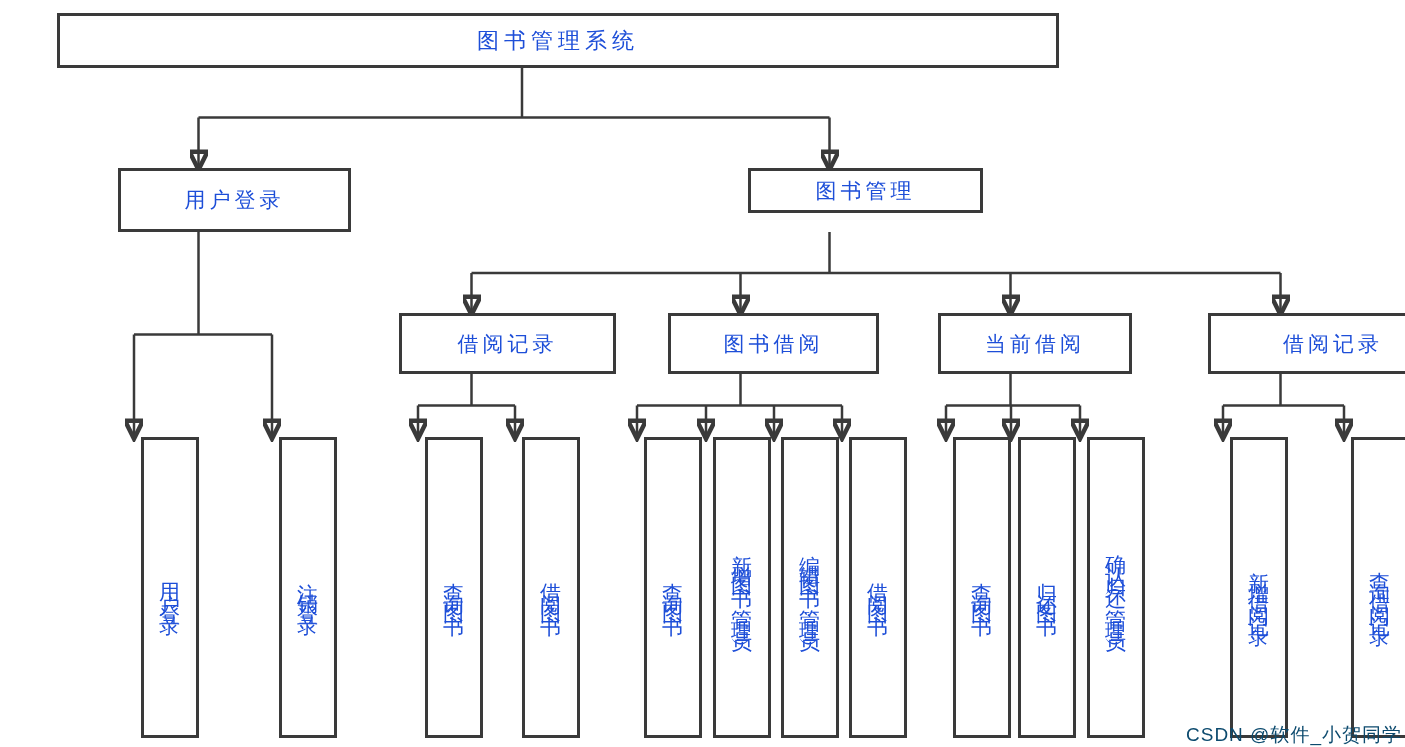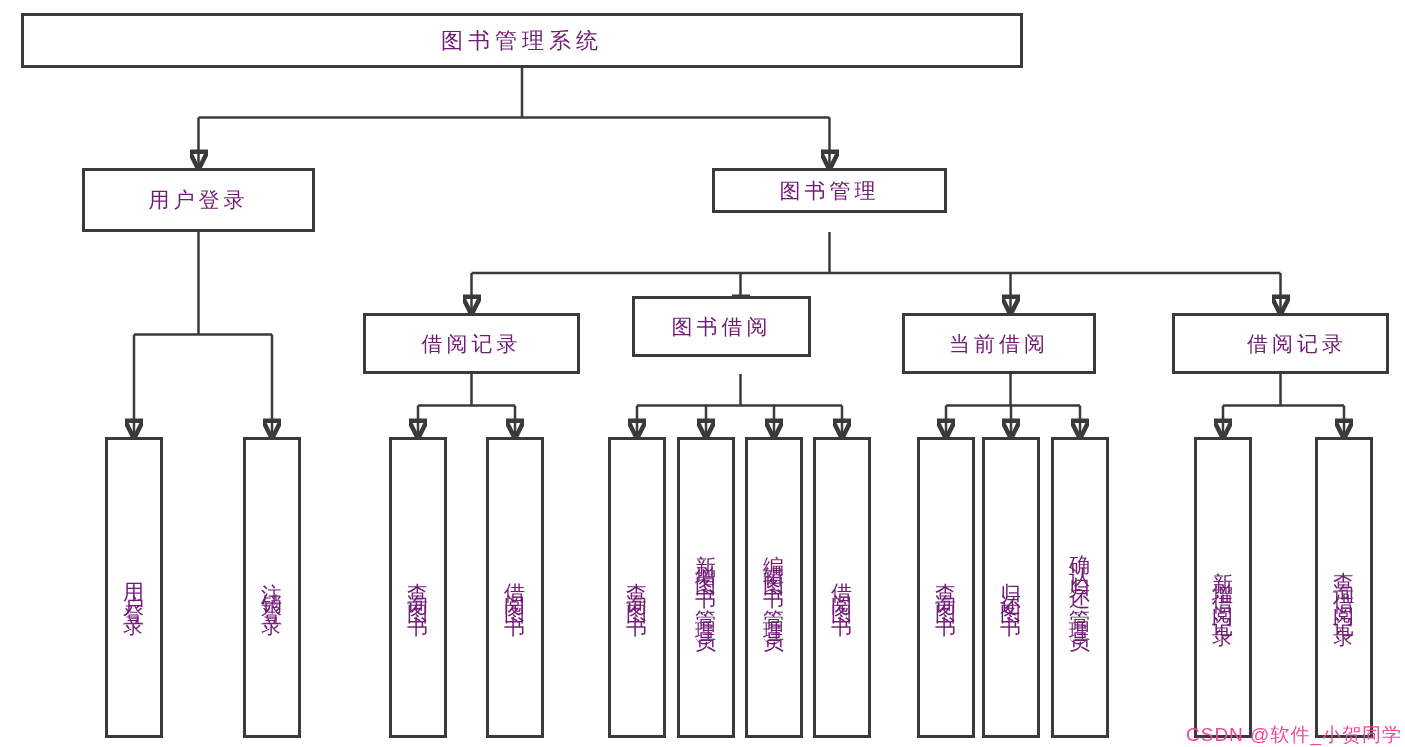--- a/index.html
+++ b/index.html
@@ -19,39 +19,40 @@
   }
   .connectors path { stroke: #3a3a3a; stroke-width: 2.5; fill: none; }
   .box {
     position: absolute;
     box-sizing: border-box;
     background: #ffffff;
     border: 3px solid #3a3a3a;
     display: flex;
     align-items: center;
     justify-content: center;
-    color: #701a75;
+    color: #1d4ed8;
     font-size: 21px;
     letter-spacing: 4px;
     white-space: nowrap;
+    margin-left: 36px;
   }
   .box.root { font-size: 22px; letter-spacing: 5px; }
   .box.leaf {
     writing-mode: vertical-rl;
     text-orientation: mixed;
     letter-spacing: 11px;
     font-size: 21px;
     line-height: 1;
   }
   .watermark {
     position: absolute;
     left: 1186px;
     top: 722px;
     font-size: 19px;
-    color: #ec4899;
+    color: #0c4a6e;
     letter-spacing: 1px;
     white-space: nowrap;
     z-index: 5;
   }
 </style>
 </head>
 <body>
 
 <div class="stage">
 
@@ -118,21 +119,21 @@
   </svg>
 
   <div class="box root" style="left:21px; top:13px; width:1002px; height:55px;">图书管理系统</div>
 
   <div class="box" style="left:82px; top:168px; width:233px; height:64px;">用户登录</div>
 
   <div class="box" style="left:712px; top:168px; width:235px; height:45px;">图书管理</div>
 
   <div class="box" style="left:363px; top:313px; width:217px; height:61px;">借阅记录</div>
 
-  <div class="box" style="left:632px; top:296px; width:179px; height:61px;">图书借阅</div>
+  <div class="box" style="left:632px; top:313px; width:211px; height:61px;">图书借阅</div>
 
   <div class="box" style="left:902px; top:313px; width:194px; height:61px;">当前借阅</div>
 
   <div class="box" style="left:1172px; top:313px; width:217px; height:61px;padding-left:33px;">借阅记录</div>
 
   <div class="box leaf" style="left:105px; top:437px; width:58px; height:301px;">用户登录</div>
 
   <div class="box leaf" style="left:243px; top:437px; width:58px; height:301px;">注销登录</div>
 
   <div class="box leaf" style="left:389px; top:437px; width:58px; height:301px;">查询图书</div>

